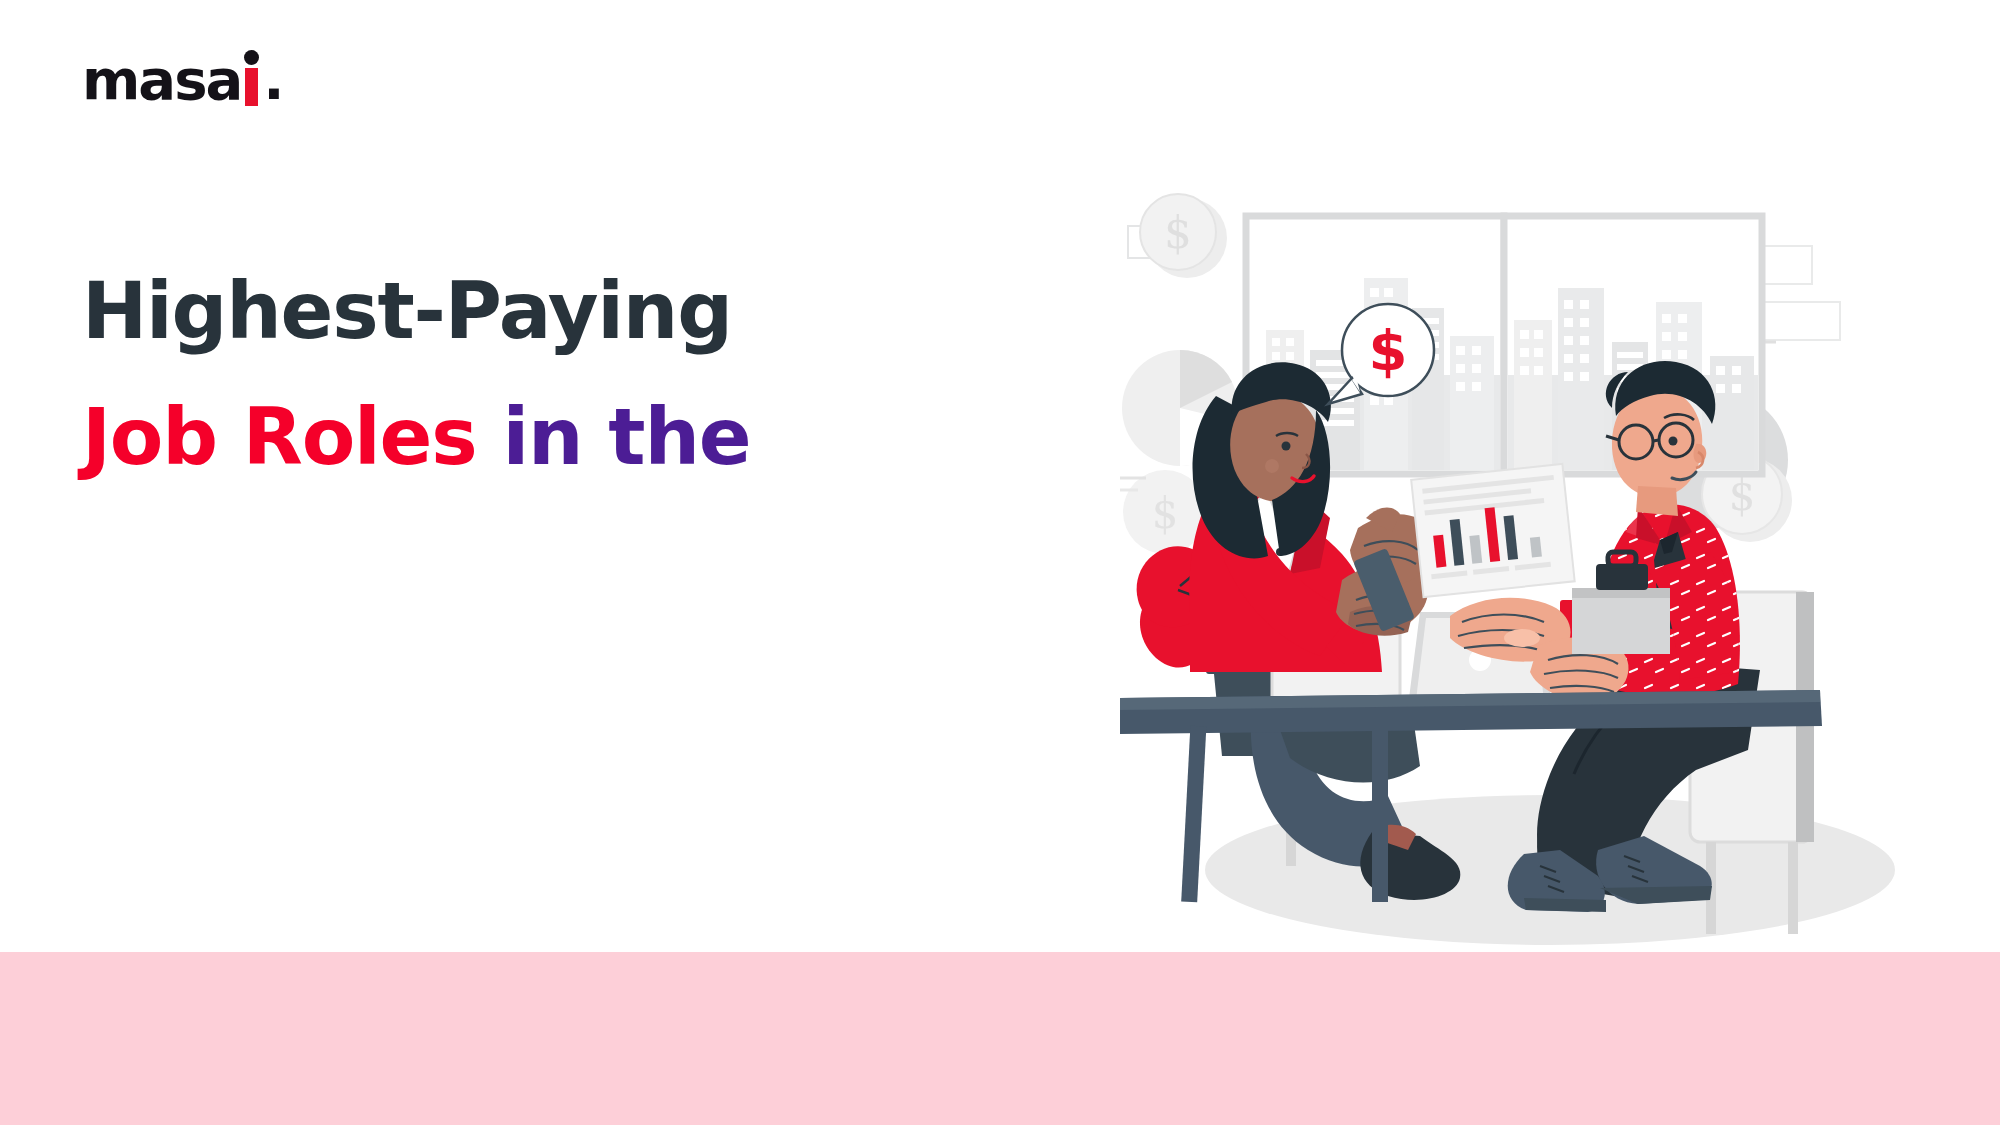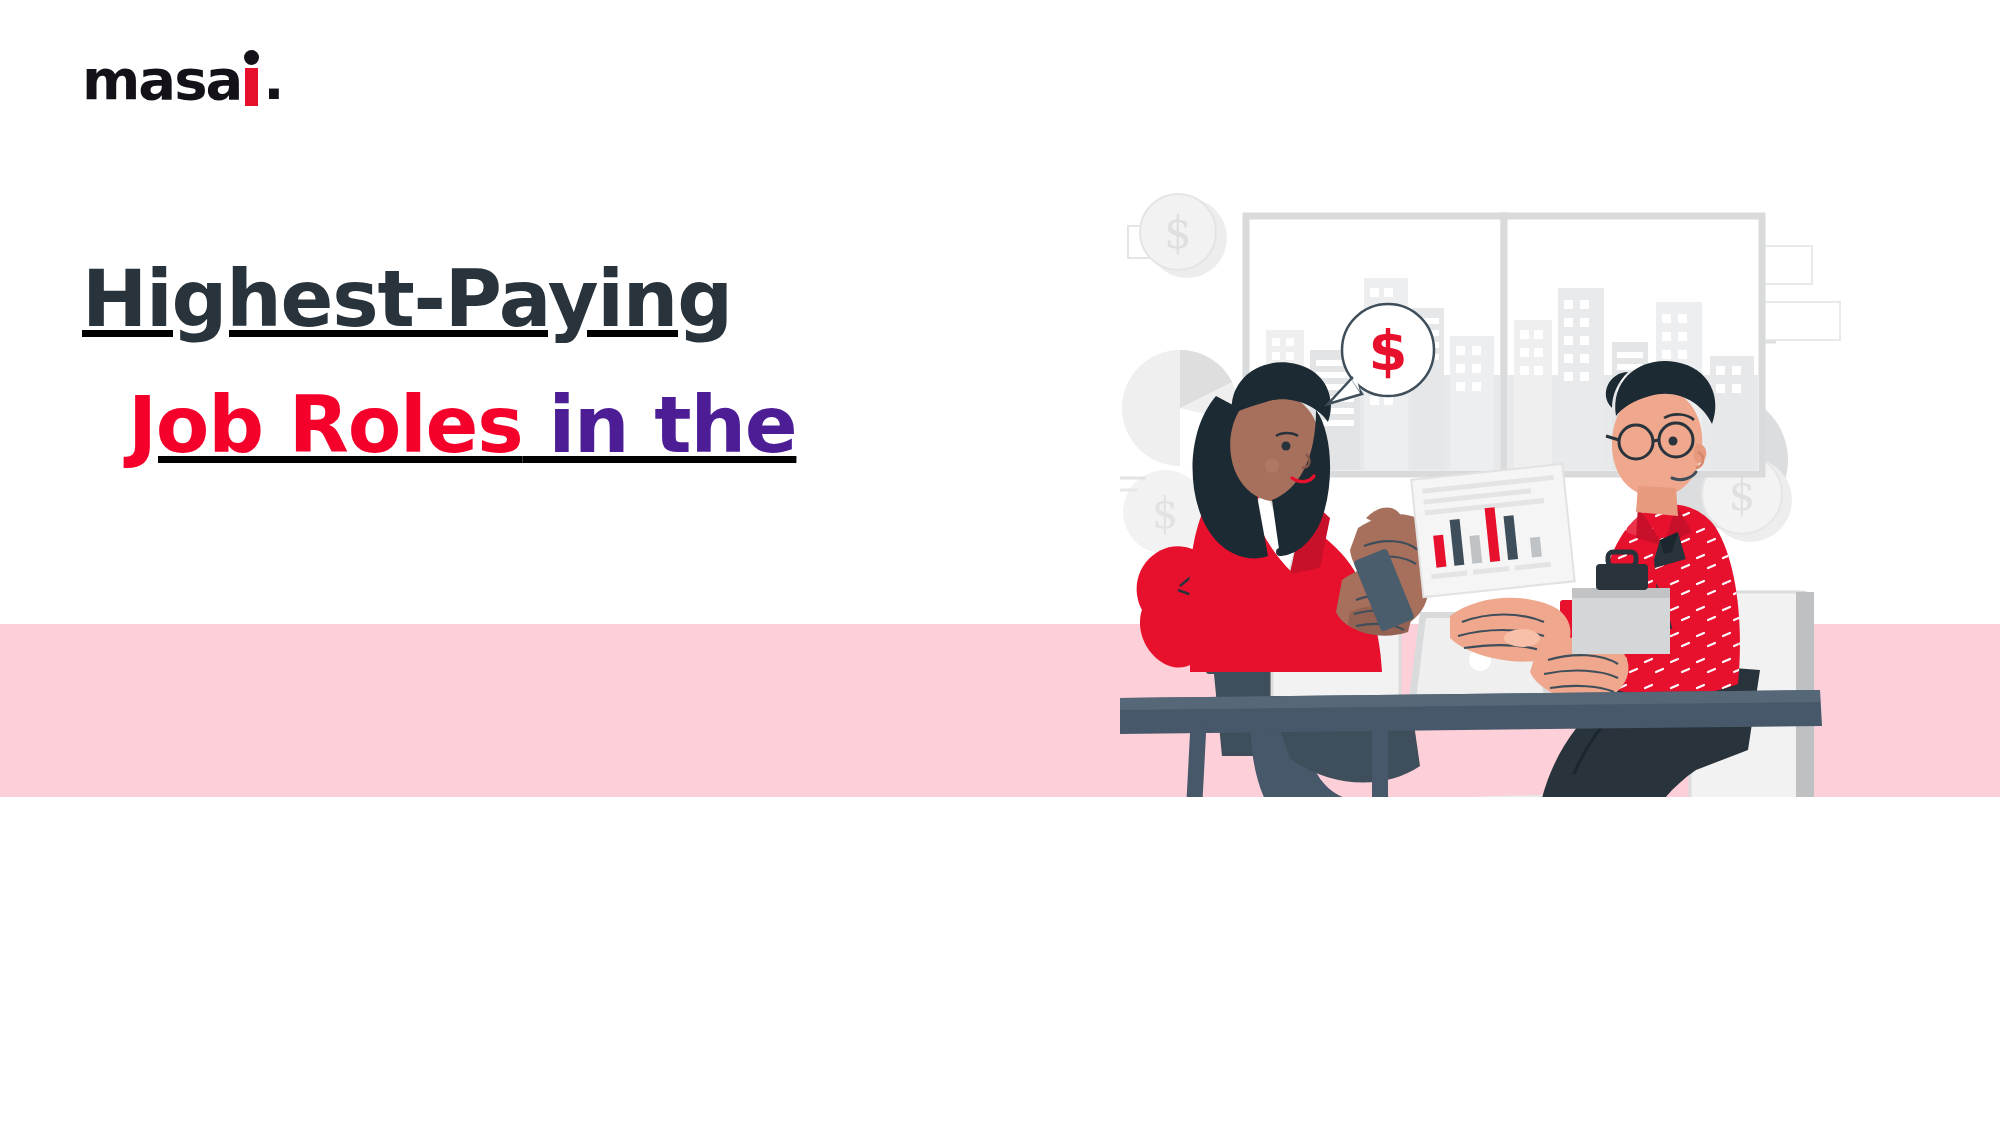--- a/index.html
+++ b/index.html
@@ -6,21 +6,21 @@
     margin: 0;
     padding: 0;
     background: #ffffff;
   }
   body {
     font-family: "Liberation Sans", sans-serif;
   }
   #canvas {
     position: relative;
     width: 2000px;
-    height: 797px;
+    height: 1125px;
     background: #ffffff;
     overflow: hidden;
   }
 
   
   .pink-band {
     position: absolute;
     left: 0;
     bottom: 0;
     width: 2000px;
@@ -75,35 +75,34 @@
     font-weight: 700;
     color: #141218;
     line-height: 1;
     margin-left: 2px;
   }
 
   
   .headline {
     position: absolute;
     left: 82px;
-    top: 236px;
+    top: 248px;
     width: 820px;
-    text-decoration: underline;
   }
   .headline-line {
     font-family: "DejaVu Sans", sans-serif;
     font-size: 78px;
     font-weight: 700;
     line-height: 1.62;
     letter-spacing: -1.2px;
     white-space: nowrap;
   }
   .h-dark  { color: #28333B; }
   .h-black { color: #4c1d95; }
-  .h-red   { color: #F5002A; margin-left: 46px; }
+  .h-red   { color: #F5002A; }
 
   
   .illus {
     position: absolute;
     left: 1120px;
     top: 160px;
     width: 860px;
     height: 800px;
   }
   .illus svg { display: block; }

